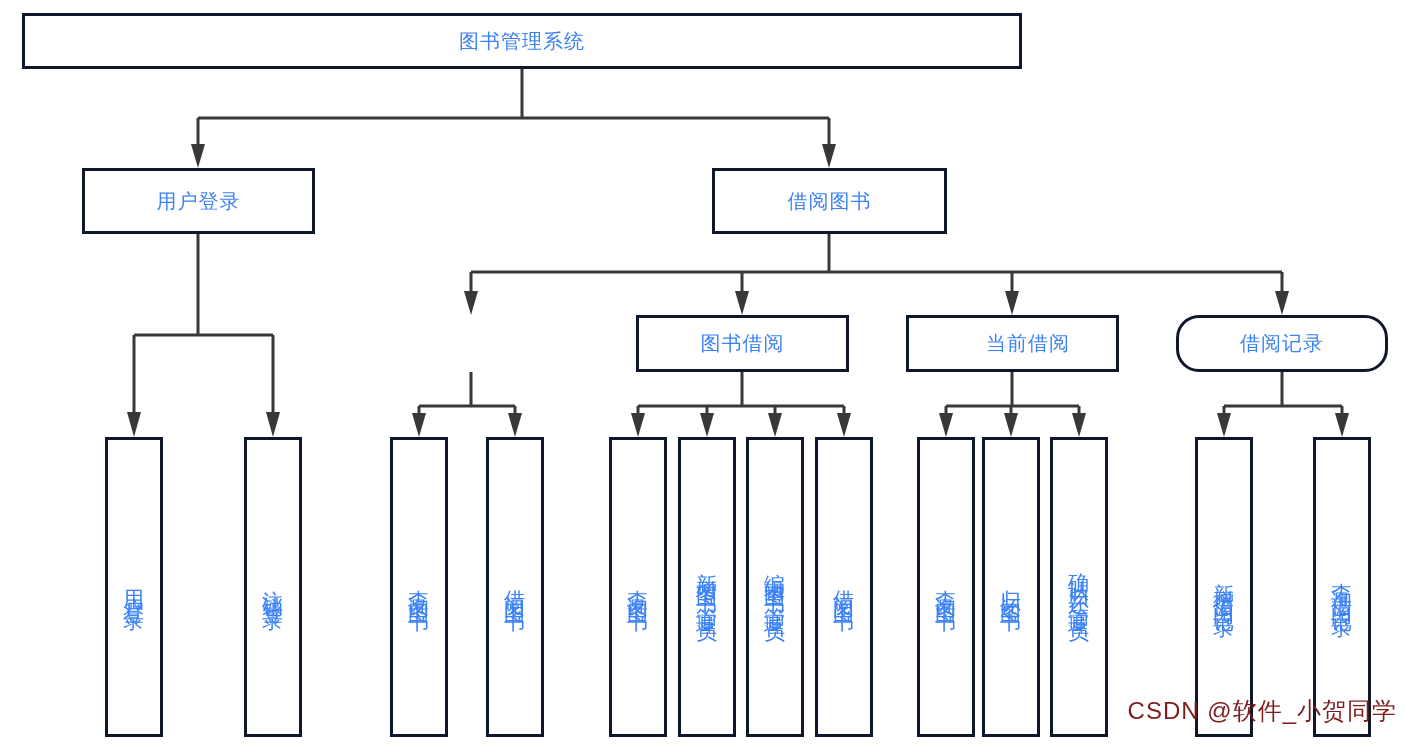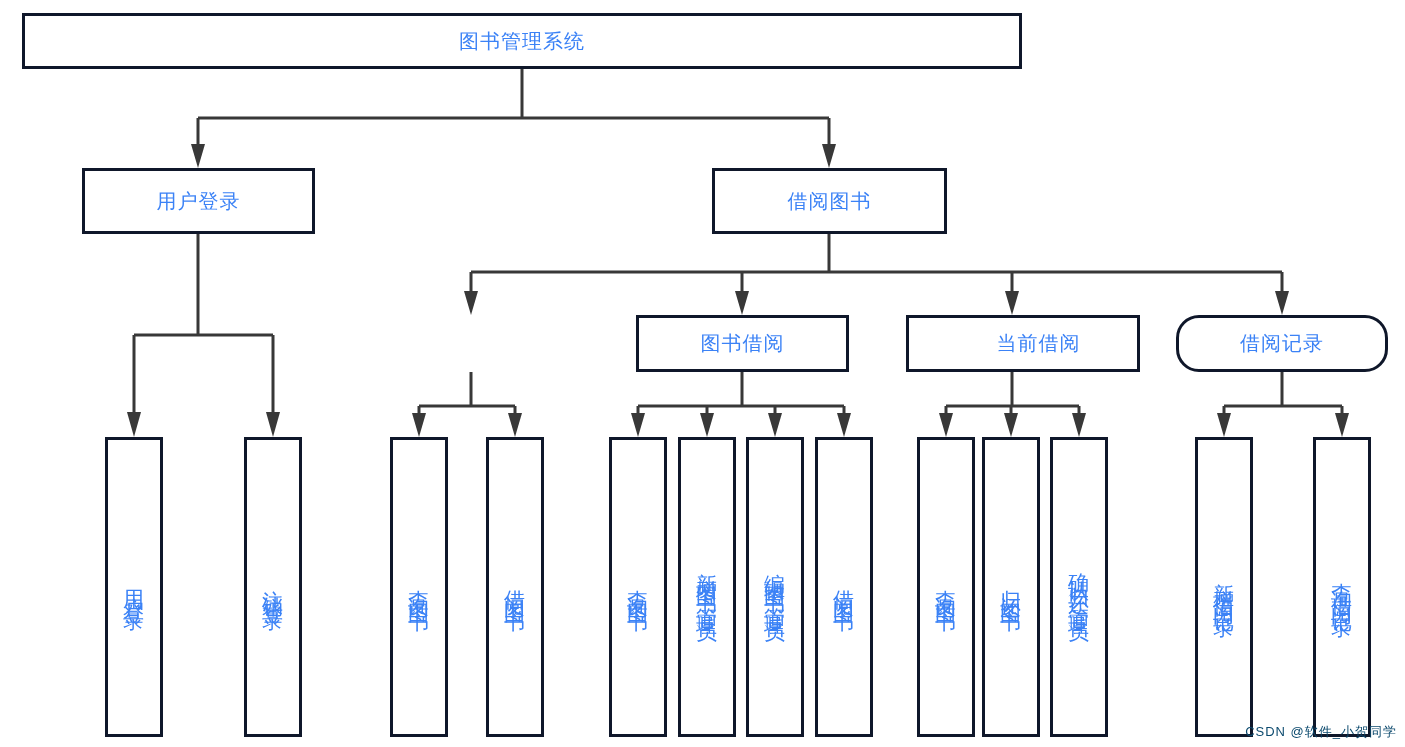--- a/index.html
+++ b/index.html
@@ -43,42 +43,42 @@
     line-height: 1;
     font-size: 21px;
     letter-spacing: 7px;
     white-space: nowrap;
   }
   .root-node { left: 22px;  top: 13px;  width: 1000px; height: 56px; }
   .n-userlogin { left: 82px;  top: 168px; width: 233px; height: 66px; }
   .n-bookmgmt  { left: 712px; top: 168px; width: 235px; height: 66px; }
   .n-newbook   { left: 365px;  top: 315px; width: 213px; height: 57px; }
   .n-bookborrow{ left: 636px;  top: 315px; width: 213px; height: 57px; text-align: right; }
-  .n-curborrow { left: 906px;  top: 315px; width: 234px; height: 57px; padding-left: 31px; }
+  .n-curborrow { left: 906px;  top: 315px; width: 213px; height: 57px; padding-left: 31px; }
   .n-borrowrec { left: 1176px; top: 315px; width: 212px; height: 57px; border-radius: 23px; }
   .vnode { top: 437px; width: 58px; height: 300px; }
   .v-a0 { left: 105px; }
   .v-a1 { left: 244px; }
   .v-b00 { left: 390px; }
   .v-b01 { left: 486px; }
   .v-b10 { left: 609px; }
   .v-b11 { left: 678px; }
   .v-b12 { left: 746px; }
   .v-b13 { left: 815px; }
   .v-b20 { left: 917px; }
   .v-b21 { left: 982px; }
   .v-b22 { left: 1050px; }
   .v-b30 { left: 1195px; }
   .v-b31 { left: 1313px; }
   .watermark {
     position: absolute;
     right: 8px;
-    bottom: 6px;
-    font-size: 13px;
-    color: #0c4a6e;
+    bottom: 20px;
+    font-size: 24px;
+    color: #7f1d1d;
     letter-spacing: 1px;
     white-space: nowrap;
   }
 </style>
 </head>
 <body>
 
 <div class="canvas">
 
   <svg class="connectors" viewBox="0 0 1405 747" xmlns="http://www.w3.org/2000/svg">

